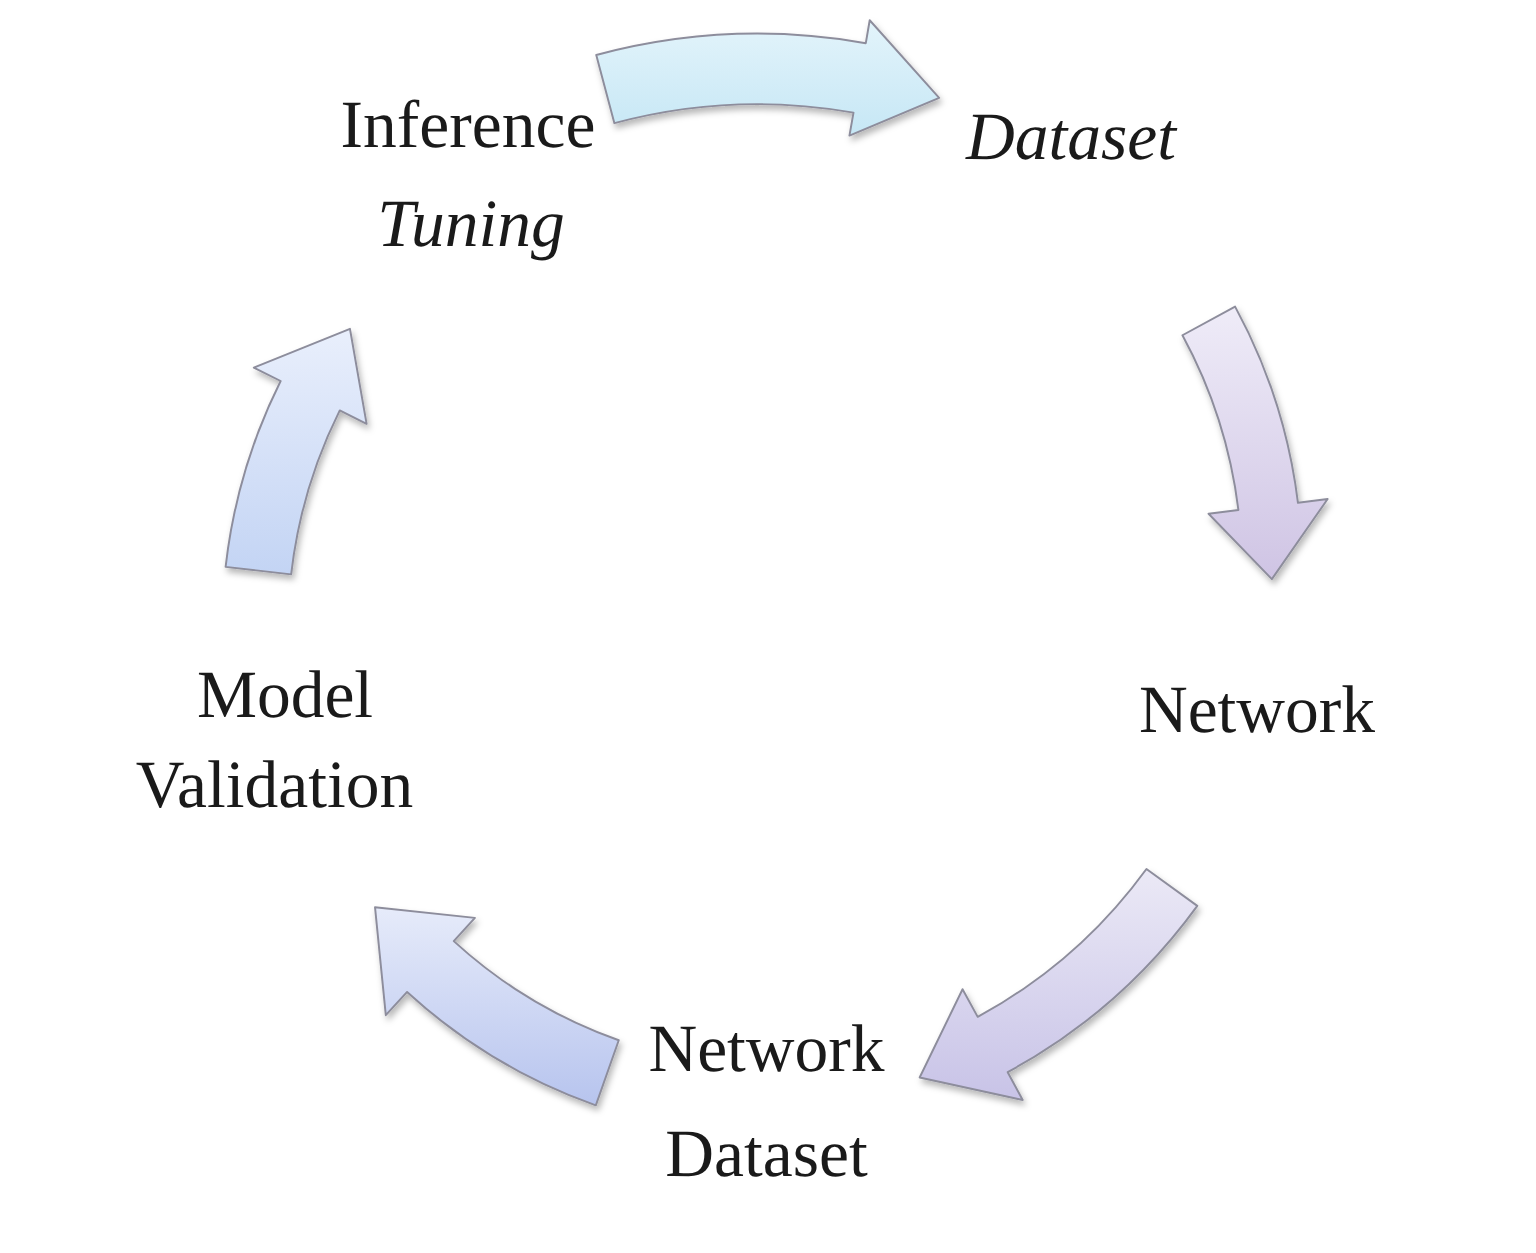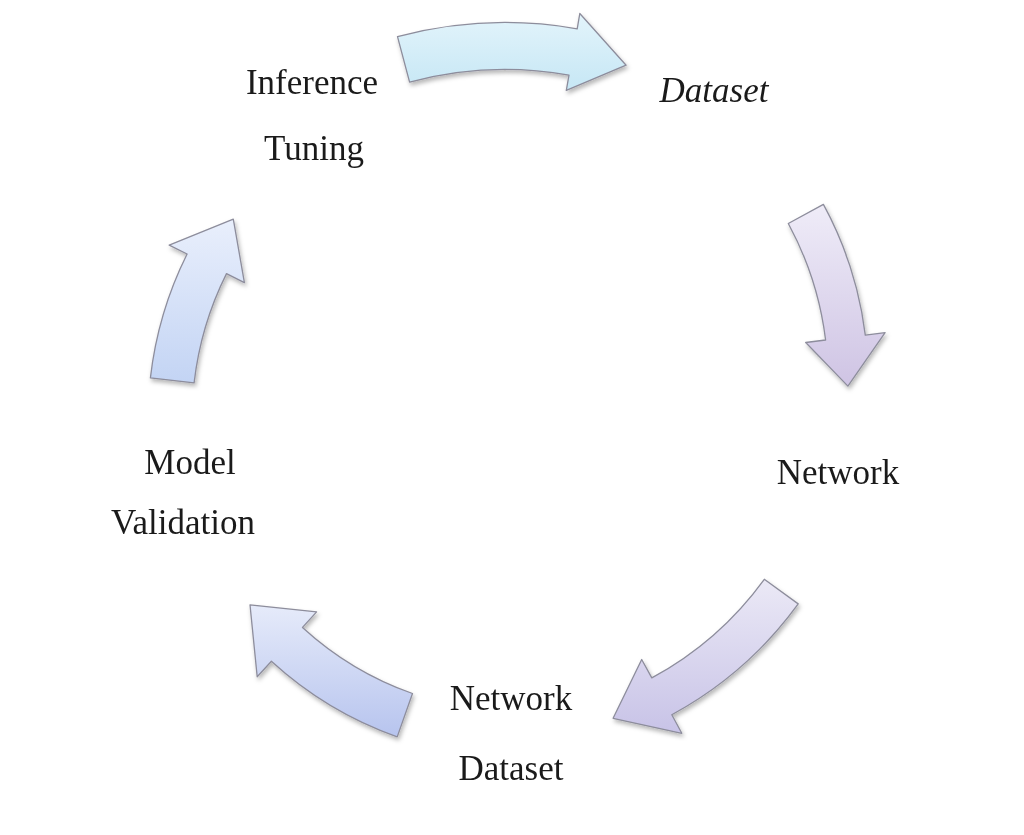--- a/index.html
+++ b/index.html
@@ -21,28 +21,28 @@
     top: 0;
     width: 1024px;
     height: 835px;
   }
   .stage-line {
     position: absolute;
     width: 340px;
     height: 48px;
     line-height: 48px;
     text-align: center;
-    font-size: 35px;
+    font-size: 45px;
     color: #1a1a1a;
     letter-spacing: 0px;
     white-space: nowrap;
   }
   
   .pos-inference-1  { left: 142px; top: 59px;  }
-  .pos-inference-2  { left: 144px; top: 125px; }
+  .pos-inference-2  { left: 144px; top: 125px; font-style: italic; }
   .pos-dataset-1    { left: 544px; top: 67px; font-style: italic;  }
   .pos-dataset-2    { left: 543px; top: 114px; }
   .pos-design-1     { left: 668px; top: 449px; }
   .pos-design-2     { left: 669px; top: 497px; }
   .pos-training-1   { left: 341px; top: 675px; }
   .pos-training-2   { left: 341px; top: 745px; }
   .pos-validation-1 { left: 20px;  top: 439px; }
   .pos-validation-2 { left: 13px;  top: 499px; }
 </style>
 </head>

